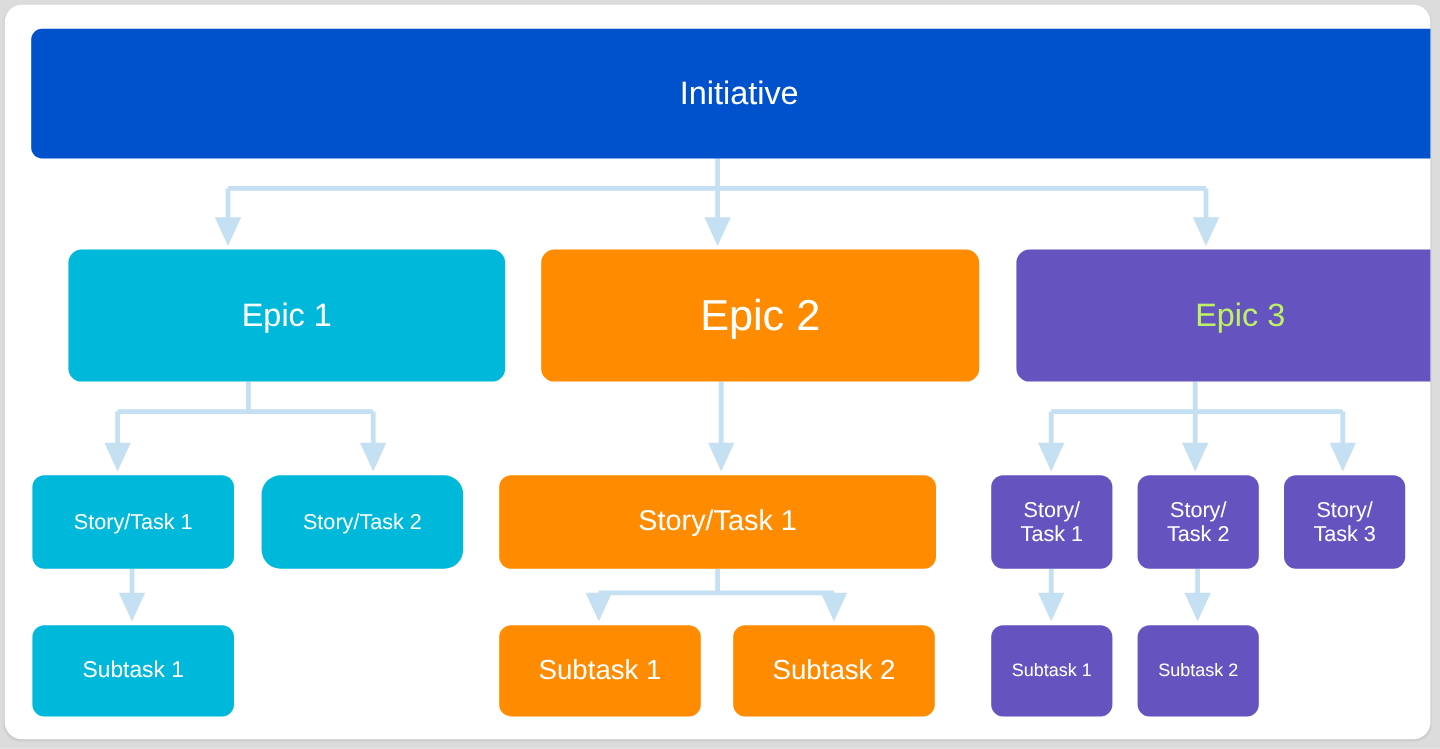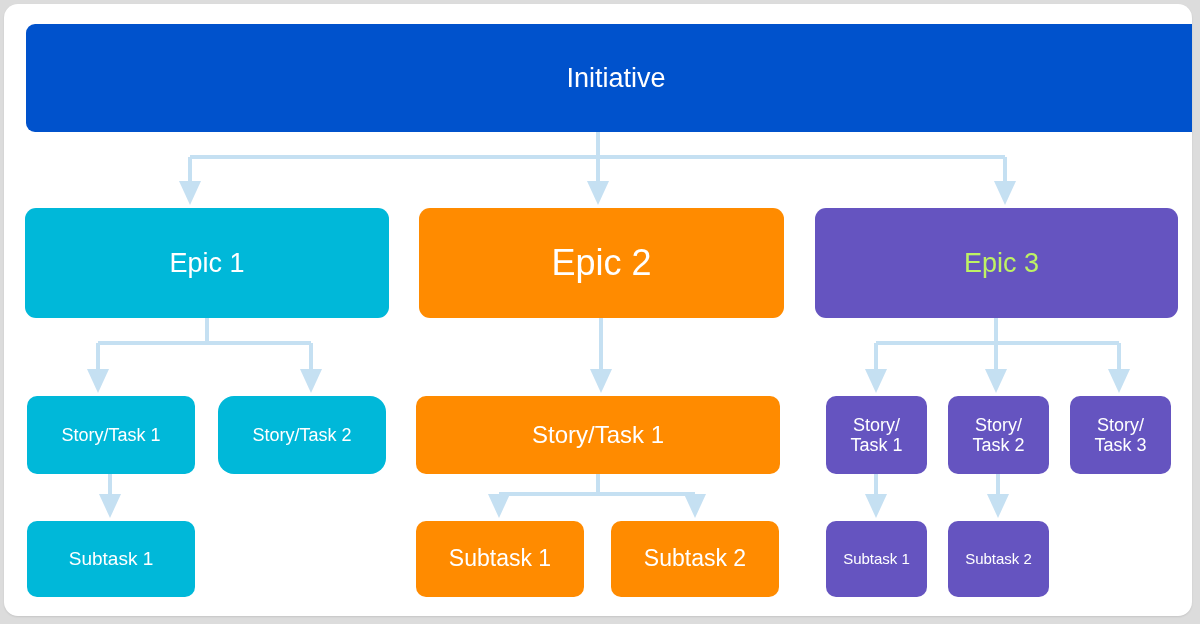--- a/index.html
+++ b/index.html
@@ -49,21 +49,21 @@
     text-align: center;
     color: #ffffff;
     border-radius: 10px;
     box-sizing: border-box;
     line-height: 1.12;
     white-space: pre-line;
     padding: 2px 6px;
     user-select: none;
   }
   .node.lvl-initiative { border-radius: 9px; }
-  .node.lvl-epic       { border-radius: 11px; }
+  .node.lvl-epic       { border-radius: 11px; margin-left: 32px; }
   .node.lvl-subtask    { border-radius: 10px; text-align: center; }
 </style>
 </head>
 <body>
 
 <div id="card">
   <div id="stage">
     <svg id="connectors" viewBox="0 0 1188 612" width="1188" height="612" xmlns="http://www.w3.org/2000/svg">
         <line x1="594" y1="128" x2="594" y2="153" stroke="#c5e0f2" stroke-width="4"></line>
         <line x1="186" y1="153" x2="1001" y2="153" stroke="#c5e0f2" stroke-width="4"></line>

